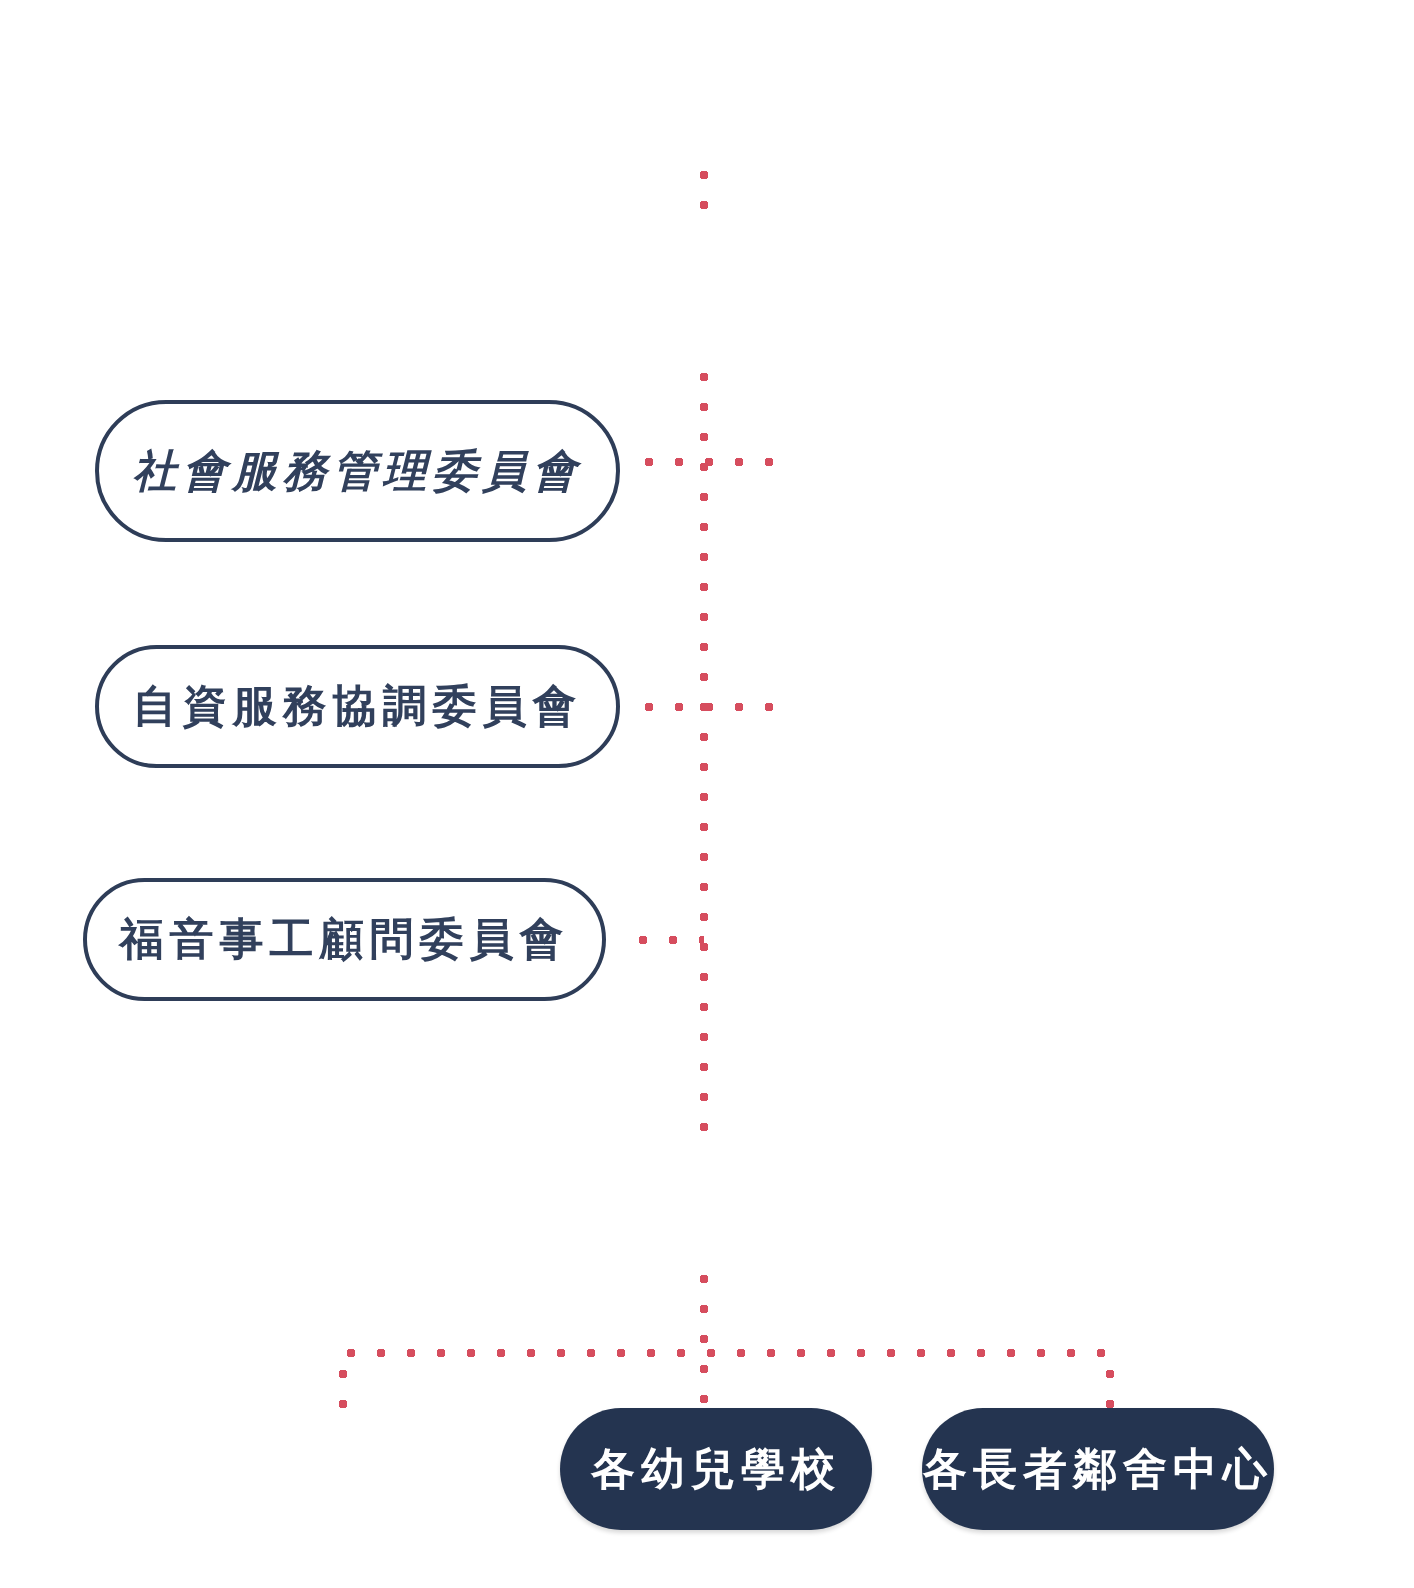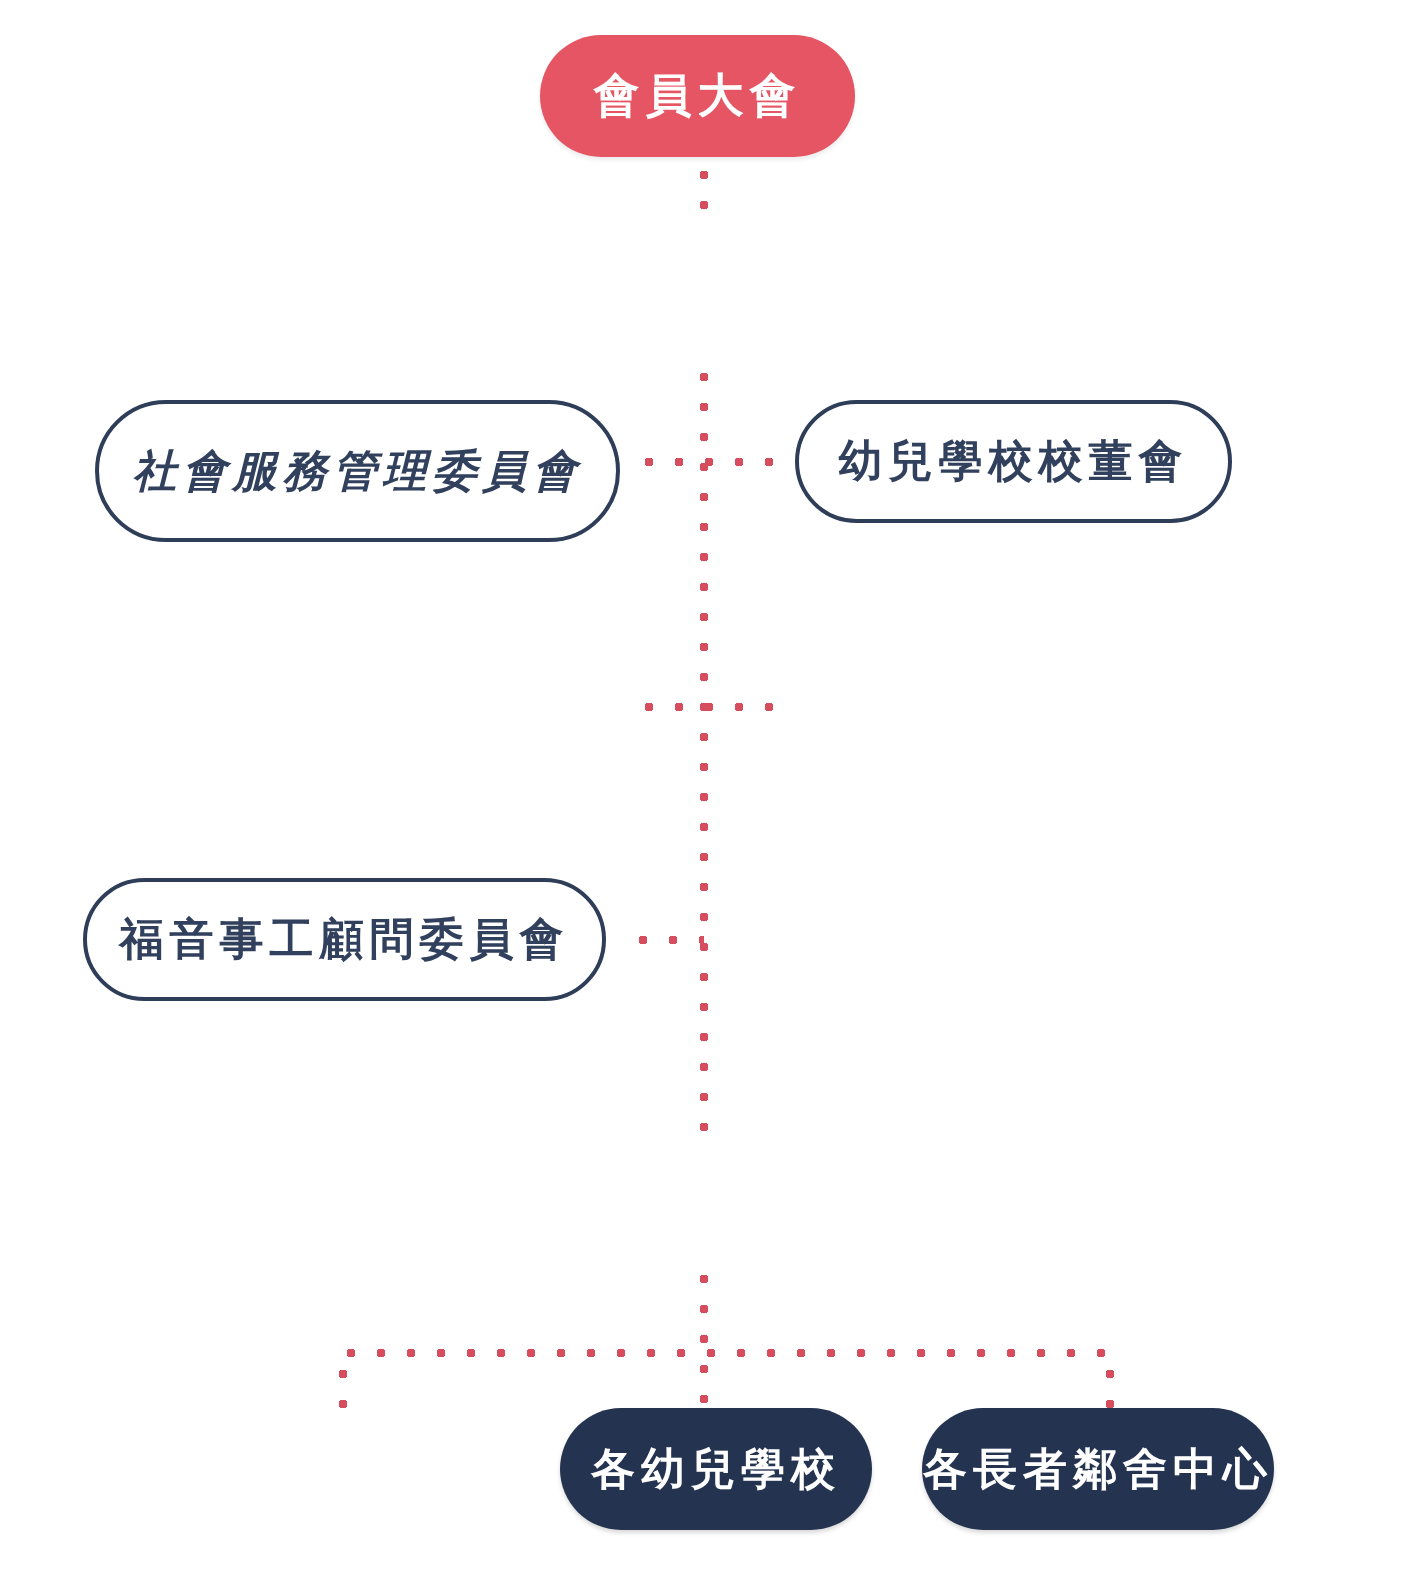--- a/index.html
+++ b/index.html
@@ -61,27 +61,26 @@
   <div class="dots-v" id="l-top"></div>
   <div class="dots-v" id="l-spine"></div>
   <div class="dots-v" id="l-bottom"></div>
   <div class="dots-h" id="l-row1"></div>
   <div class="dots-h" id="l-row2"></div>
   <div class="dots-h" id="l-row3"></div>
   <div class="dots-h" id="l-branch"></div>
   <div class="dots-v" id="l-drop-l"></div>
   <div class="dots-v" id="l-drop-r"></div>
 
-  <div class="pill red" id="n-member">會員大會</div>
 
 
   <div class="pill white" id="n-social">社會服務管理委員會</div>
 
-  <div class="pill white" id="n-nursery-b">幼兒學校校董會</div>
 
+  <div class="pill white" id="n-selffin">自資服務協調委員會</div>
 
 
   <div class="pill white" id="n-gospel">福音事工顧問委員會</div>
 
 
 
   <div class="pill navy" id="n-elderly">各長者鄰舍中心</div>
 
   <div class="pill navy" id="n-schools">各幼兒學校</div>
 </div>

